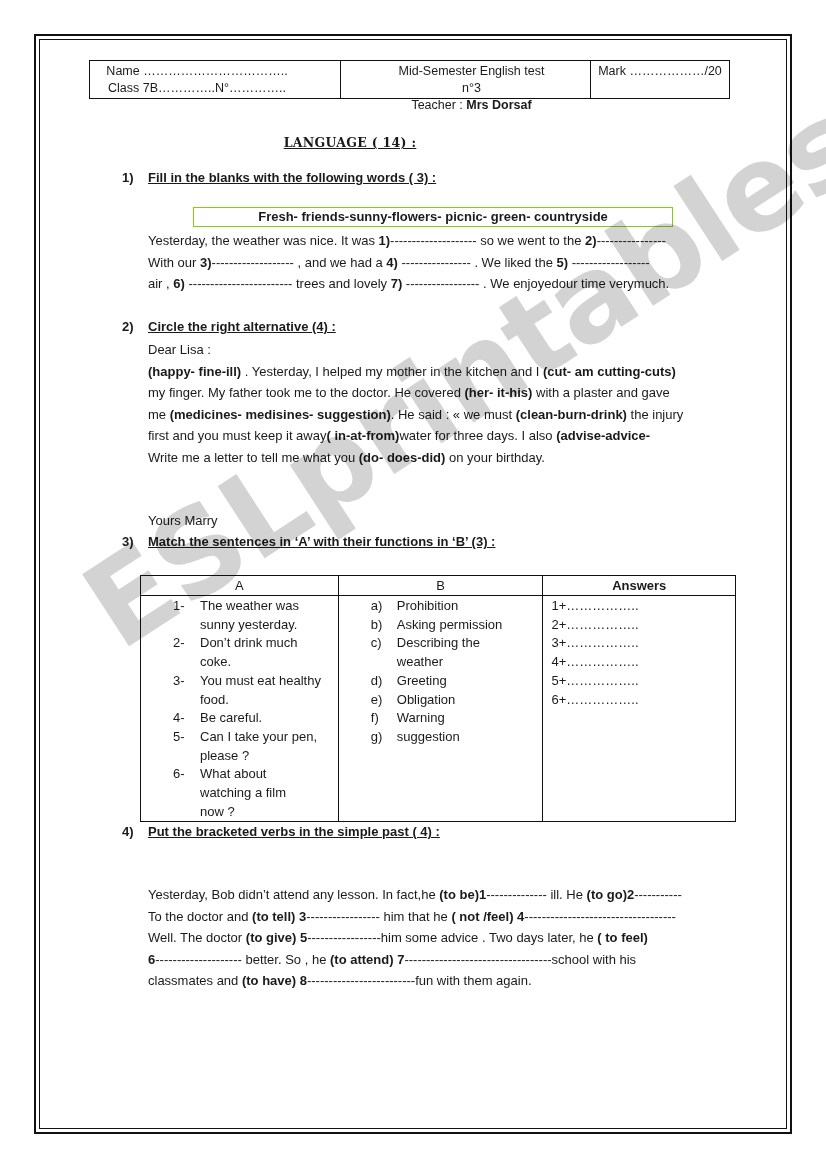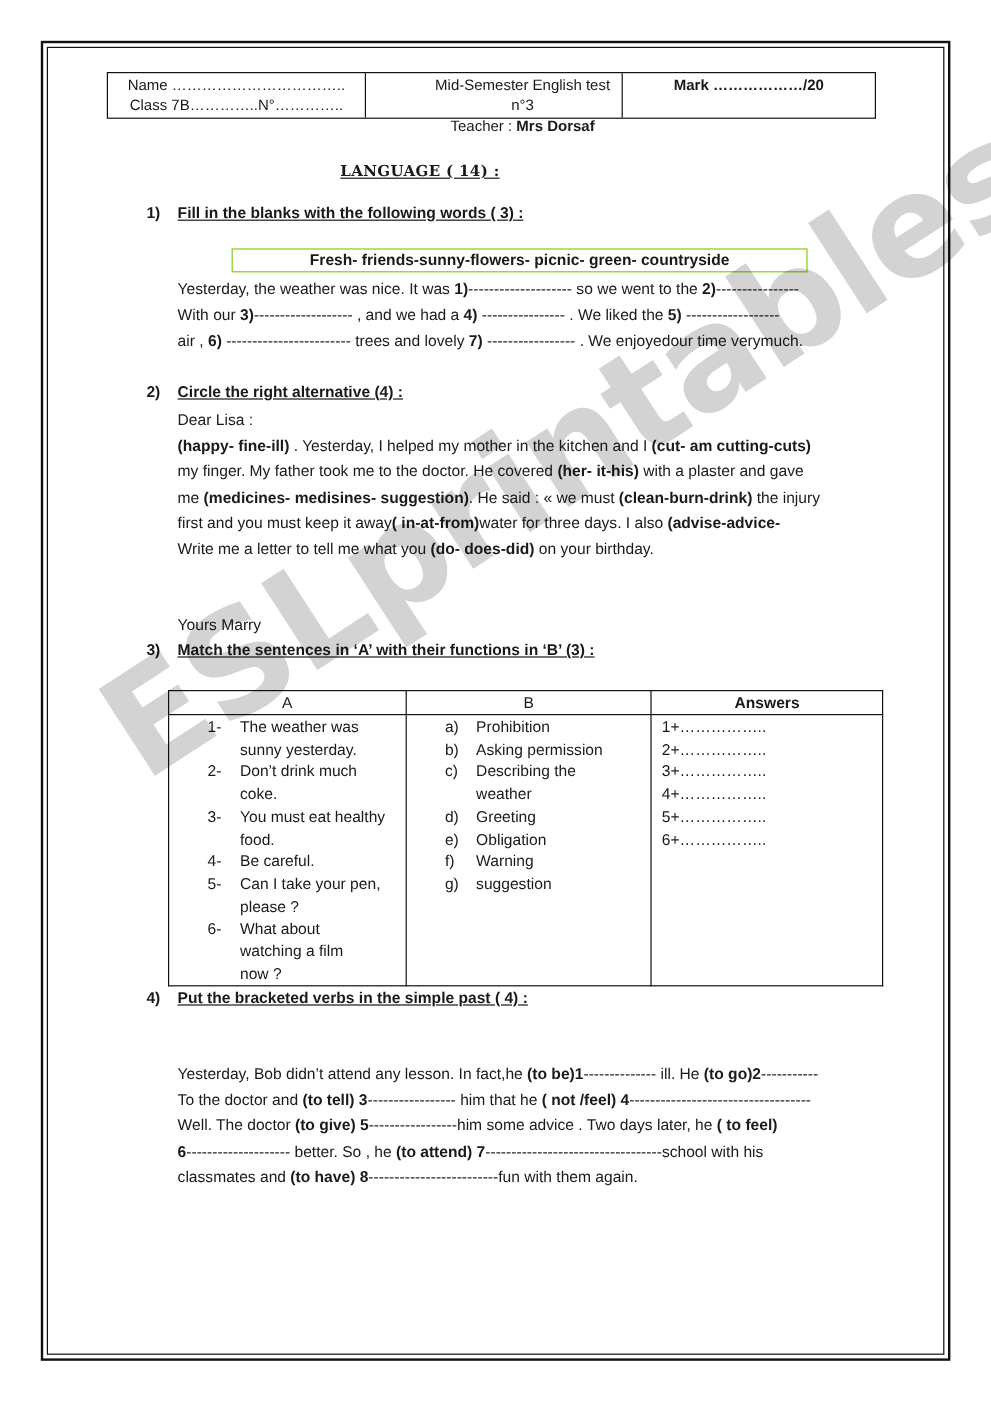--- a/index.html
+++ b/index.html
@@ -4,24 +4,24 @@
 <style>
   html, body { margin: 0; padding: 0; background: #ffffff; }
   body { width: 826px; height: 1169px; position: relative; overflow: hidden;
          font-family: "Liberation Sans", "DejaVu Sans", sans-serif; color: #1a1a1a; }
   .page-border-outer { position: absolute; left: 34px; top: 34px; width: 758px; height: 1100px;
          border: 2px solid #111; box-sizing: border-box; }
   .page-border-inner { position: absolute; left: 39px; top: 39px; width: 748px; height: 1090px;
          border: 1px solid #111; box-sizing: border-box; }
 
   .hdr-table { position: absolute; left: 89px; top: 60px; width: 641px; height: 39px;
-         border: 1px solid #111; box-sizing: border-box; display: flex; font-size: 12.5px; }
+         border: 1px solid #111; box-sizing: border-box; display: flex; font-size: 12.5px; gap: 36px; }
   .hdr-cell { box-sizing: border-box; text-align: center; line-height: 17px; padding-top: 2px; }
   .hdr-cell + .hdr-cell { border-left: 1px solid #111; }
-  .hdr-c1 { width: 214px; } .hdr-c2 { width: 214px; padding-left: 48px; } .hdr-c3 { flex: 1; font-weight: bold; }
+  .hdr-c1 { width: 214px; } .hdr-c2 { width: 214px; padding-left: 48px; } .hdr-c3 { flex: 1; }
   .b { font-weight: bold; }
 
   .lang-title { position: absolute; left: 0; width: 700px; top: 135px; text-align: center;
          font-family: "DejaVu Serif", serif; font-weight: bold; font-size: 12.5px; letter-spacing: 0.3px; }
   .lang-title span { text-decoration: underline; }
 
   .q-head { position: absolute; left: 122px; font-size: 13px; font-weight: bold; }
   .q-head .num { display: inline-block; width: 26px; }
   .q-head .txt { text-decoration: underline; }
 

